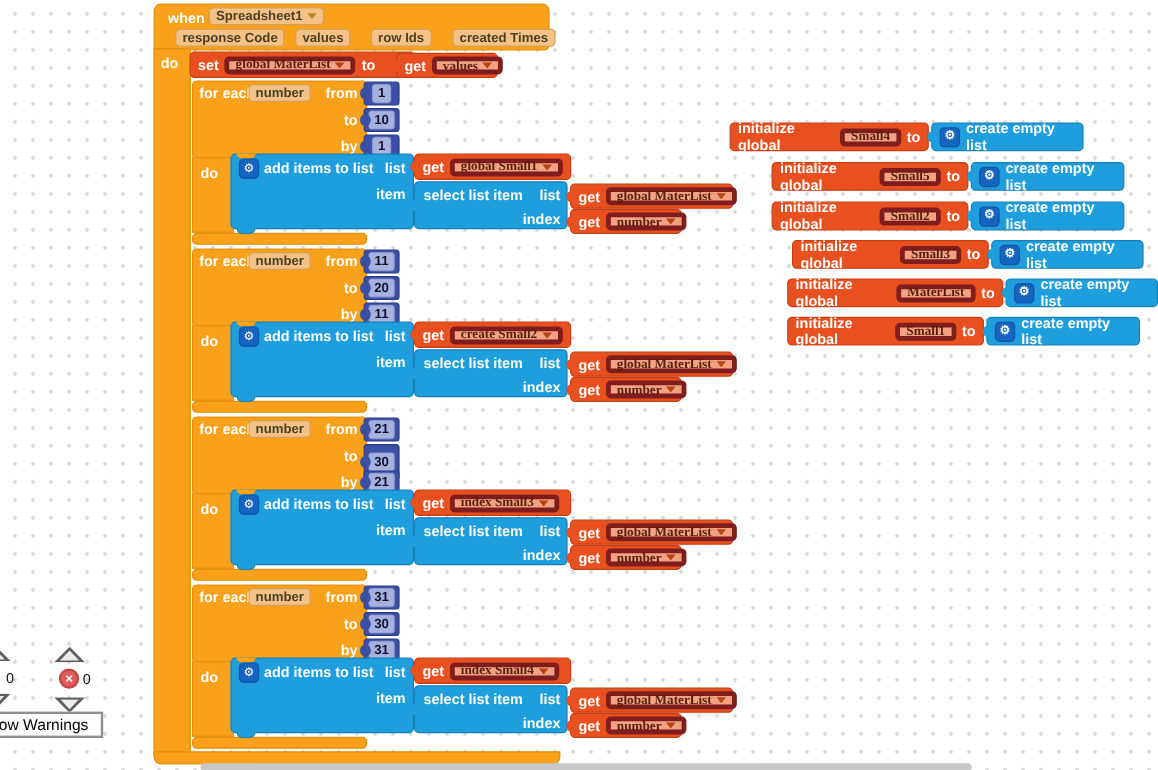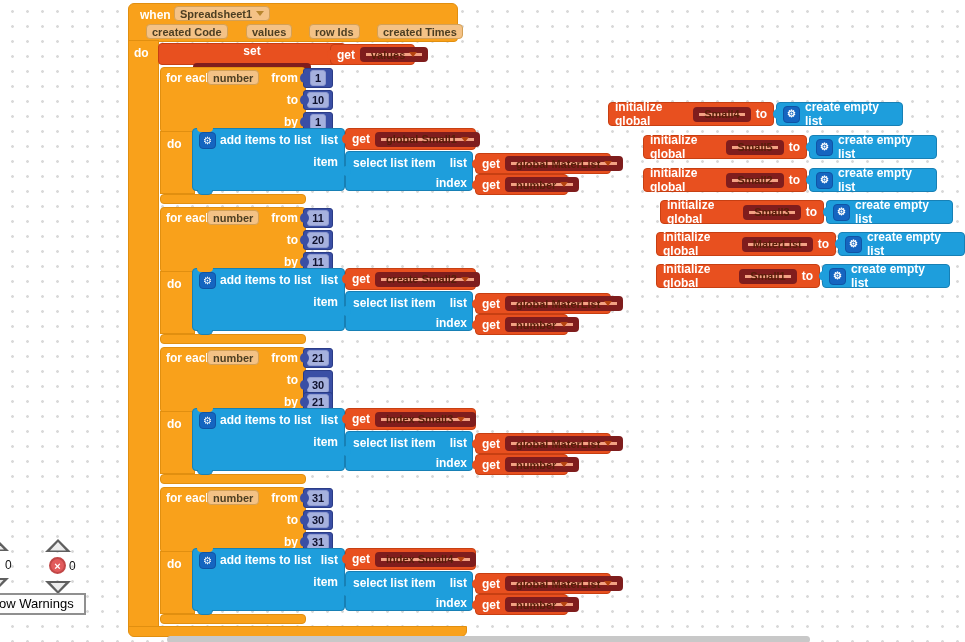--- a/index.html
+++ b/index.html
@@ -12,21 +12,21 @@
   .blk{position:absolute;box-sizing:border-box;}
   .gold{background:#F9A11B;border:1px solid #E18F10;border-radius:4px;}
   .red{background:#E8501F;border:1px solid #C73F12;border-radius:4px;}
   .blue{background:#1E9EDC;border:1px solid #1780B5;border-radius:4px;}
   .indigo{background:#3A4FA5;border:1px solid #2B3C87;border-radius:3px;}
   .wlabel{position:absolute;color:#fff;font-size:12px;font-weight:bold;white-space:nowrap;line-height:14px;}
   .chip{position:absolute;display:inline-flex;align-items:center;border-radius:4px;padding:0 5px;
         font-size:11px;font-weight:bold;height:15px;white-space:nowrap;box-sizing:border-box;}
   .chip.inline{position:relative;}
   .chip-gold{background:#F4C286;border:1px solid #D4A055;color:#4c3e22;}
-  .chip-red{background:#F2A183;border:6px solid #7f1d1d;color:#571f09;}
+  .chip-red{background:#F2A183;border:4px solid #7f1d1d;color:#571f09;font-family:Liberation Serif, serif;}
   .chip-num{background:#A6B1DE;border:1px solid #8F9BD0;color:#10122e;border-radius:3px;padding:0 4px;height:14px;font-size:11px;font-weight:bold;display:flex;align-items:center;}
   .caret{width:0;height:0;border-left:4px solid transparent;border-right:4px solid transparent;margin-left:4px;}
   .caret-gold{border-top:5px solid #b8862f;}
   .caret-red{border-top:5px solid #b5430f;}
   .val::before{content:"";position:absolute;left:-4px;top:50%;transform:translateY(-50%);
                width:9px;height:10px;border-radius:50%;}
   .red.val::before{background:#E8501F;}
   .blue.val::before{background:#1E9EDC;}
   .indigo.val::before{background:#3A4FA5;}
   .flexrow{display:flex;align-items:center;gap:5px;padding:0 6px;color:#fff;font-weight:bold;font-size:12px;}
@@ -60,28 +60,28 @@
   <div class="blk gold" style="left:128px;top:40px;width:31px;height:590px;border-radius:0;"></div>
   <div class="blk gold" style="left:128px;top:626px;width:339px;height:11px;border-radius:0 0 6px 6px;"></div>
 
   <span class="wlabel" style="left:140px;top:8px;">when</span>
   <span class="chip chip-gold" style="left:174px;top:6px;">
     <span>Spreadsheet1</span>
     <span class="caret caret-gold"></span>
   </span>
   <span class="wlabel" style="left:276px;top:8px;margin-top:39px;">.Got Column</span>
 
-  <span class="chip chip-gold" style="left:146px;top:24px;">created Code</span>
+  <span class="chip chip-gold" style="left:146px;top:24px;">response Code</span>
   <span class="chip chip-gold" style="left:246px;top:24px;">values</span>
   <span class="chip chip-gold" style="left:309px;top:24px;">row Ids</span>
   <span class="chip chip-gold" style="left:377px;top:24px;">created Times</span>
 
   <span class="wlabel" style="left:134px;top:46px;">do</span>
 
-  <div class="blk red flexrow" style="left:158px;top:43px;width:188px;height:22px;flex-direction:column;">
+  <div class="blk red flexrow" style="left:158px;top:43px;width:188px;height:22px;">
     <span>set</span>
     <span class="chip chip-red inline">
       <span>global MaterList</span>
       <span class="caret caret-red"></span>
     </span>
     <span>to</span>
   </div>
   <div class="blk red val flexrow" style="left:330px;top:44px;width:85px;height:21px;">
     <span>get</span>
     <span class="chip chip-red inline">

